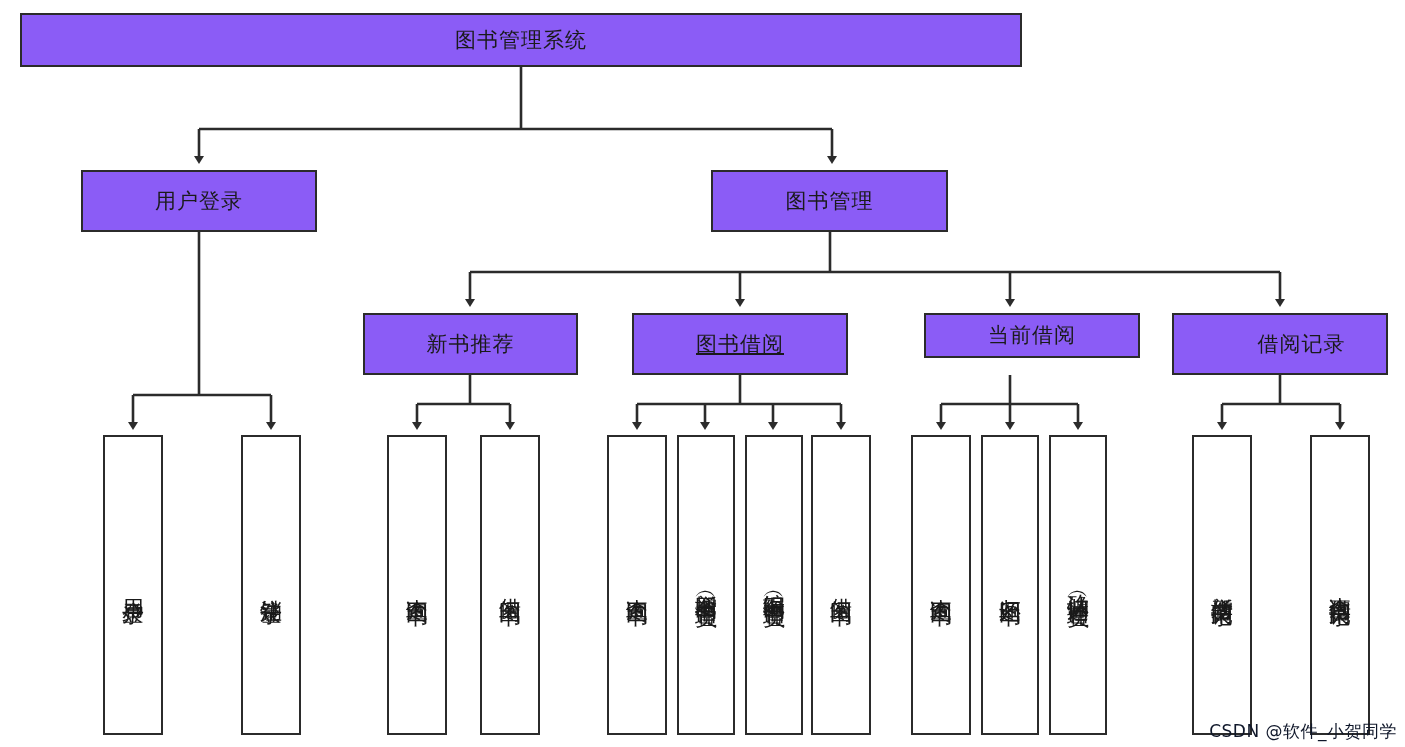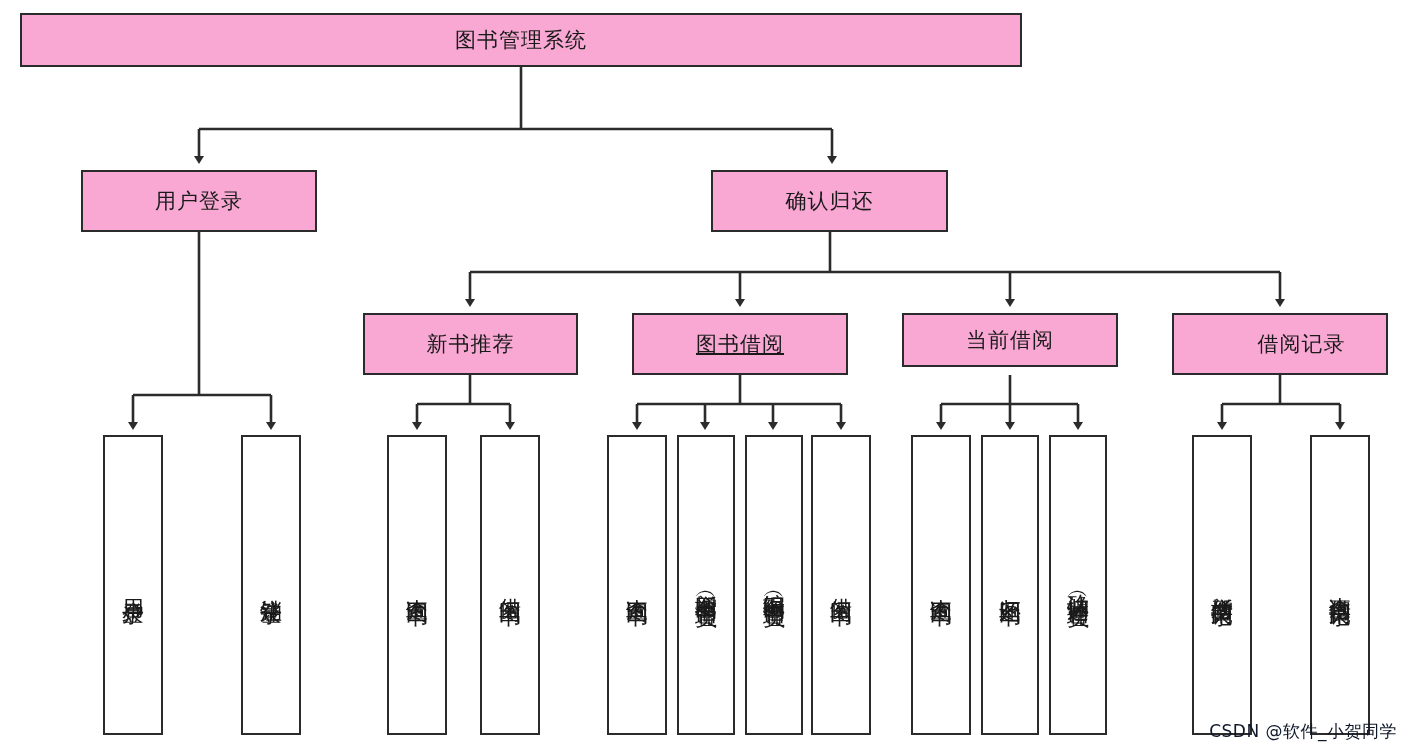--- a/index.html
+++ b/index.html
@@ -10,21 +10,21 @@
     font-family:"DejaVu Sans","Liberation Sans",sans-serif;
     overflow:hidden;
     position:relative;
   }
   #diagram{
     position:absolute;left:0;top:0;width:1405px;height:747px;
   }
   .node{
     position:absolute;
     box-sizing:border-box;
-    background:#f9a8d4;
+    background:#8b5cf6;
     border:2px solid #2b2b2b;
     display:flex;
     align-items:center;
     justify-content:center;
     color:#1a1a1a;
   }
   .node .label{
     font-size:21px;
     line-height:1.25;
     letter-spacing:1px;
@@ -123,30 +123,30 @@
   </svg>
 
   <div class="node" style="left:20px;top:13px;width:1002px;height:54px;">
     <span class="label">图书管理系统</span>
   </div>
 
   <div class="node" style="left:81px;top:170px;width:236px;height:62px;">
     <span class="label">用户登录</span>
   </div>
   <div class="node" style="left:711px;top:170px;width:237px;height:62px;">
-    <span class="label">确认归还</span>
+    <span class="label">图书管理</span>
   </div>
 
   <div class="node" style="left:363px;top:313px;width:215px;height:62px;">
     <span class="label">新书推荐</span>
   </div>
   <div class="node" style="left:632px;top:313px;width:216px;height:62px;text-decoration:underline;">
     <span class="label">图书借阅</span>
   </div>
-  <div class="node" style="left:902px;top:313px;width:216px;height:54px;justify-content:center;">
+  <div class="node" style="left:924px;top:313px;width:216px;height:45px;justify-content:center;">
     <span class="label">当前借阅</span>
   </div>
   <div class="node" style="left:1172px;top:313px;width:216px;height:62px;padding-left:43px;">
     <span class="label">借阅记录</span>
   </div>
 
   <div class="leaf" style="left:103px;top:435px;width:60px;height:300px;">
     <span class="vlabel">用户登录</span>
   </div>
   <div class="leaf" style="left:241px;top:435px;width:60px;height:300px;">

